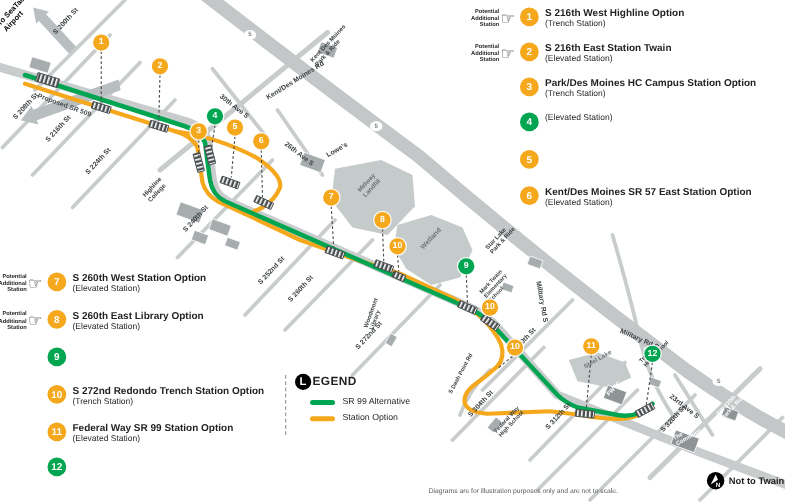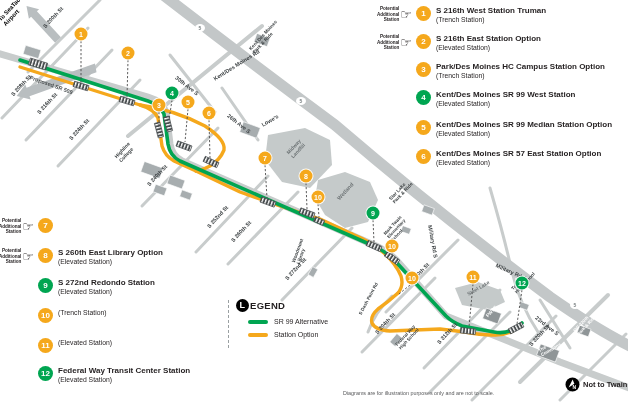--- a/index.html
+++ b/index.html
@@ -238,115 +238,108 @@
 <div style="position:absolute;left:374px;top:4px;width:254px;height:200px;">
   <div class="st-item" style="top:2px;padding-left:42px;">
     <div class="potential" style="left:0;width:38px;">
       <span class="pot-text">Potential
 Additional
 Station</span>
       <span class="hand">☞</span>
     </div>
     <span class="badge yellow">1</span>
     <div>
-          <div class="st-name">S 216th West Station Truman</div>
+          <div class="st-name">S 216th West Highline Option</div>
          <div class="st-type">(Trench Station)</div>
         </div>
   </div>
   <div class="st-item" style="top:30px;padding-left:42px;">
     <div class="potential" style="left:0;width:38px;">
       <span class="pot-text">Potential
 Additional
 Station</span>
       <span class="hand">☞</span>
     </div>
     <span class="badge yellow">2</span>
     <div>
-          <div class="st-name">S 216th East Station Option</div>
+          <div class="st-name">S 216th East Station Twain</div>
          <div class="st-type">(Elevated Station)</div>
         </div>
   </div>
   <div class="st-item" style="top:58px;padding-left:42px;">
     <span class="badge yellow">3</span>
     <div>
           <div class="st-name">Park/Des Moines HC Campus Station Option</div>
          <div class="st-type">(Trench Station)</div>
         </div>
   </div>
   <div class="st-item" style="top:86px;padding-left:42px;">
     <span class="badge green">4</span>
     <div>
-          <div class="st-name">Kent/Des Moines SR 99 West Station</div>
          <div class="st-type">(Elevated Station)</div>
         </div>
   </div>
   <div class="st-item" style="top:116px;padding-left:42px;">
     <span class="badge yellow">5</span>
-    <div>
-          <div class="st-name">Kent/Des Moines SR 99 Median Station Option</div>
-         <div class="st-type">(Elevated Station)</div>
-        </div>
   </div>
   <div class="st-item" style="top:145px;padding-left:42px;">
     <span class="badge yellow">6</span>
     <div>
           <div class="st-name">Kent/Des Moines SR 57 East Station Option</div>
          <div class="st-type">(Elevated Station)</div>
         </div>
   </div>
 </div>
 
 <div style="position:absolute;left:2px;top:212px;width:250px;height:190px;">
   <div class="st-item" style="top:6px;padding-left:36px;">
     <div class="potential" style="left:0;width:32px;">
       <span class="pot-text">Potential
 Additional
 Station</span>
       <span class="hand">☞</span>
     </div>
     <span class="badge yellow">7</span>
+    <div>
+          <div class="st-name">S 260th West Station Option</div>
+         <div class="st-type">(Elevated Station)</div>
+        </div>
   </div>
   <div class="st-item" style="top:36px;padding-left:36px;">
     <div class="potential" style="left:0;width:32px;">
       <span class="pot-text">Potential
 Additional
 Station</span>
       <span class="hand">☞</span>
     </div>
     <span class="badge yellow">8</span>
     <div>
           <div class="st-name">S 260th East Library Option</div>
          <div class="st-type">(Elevated Station)</div>
         </div>
   </div>
   <div class="st-item" style="top:66px;padding-left:36px;">
     <span class="badge green">9</span>
-    <div>
-          <div class="st-name">S 272nd Redondo Station</div>
-         <div class="st-type">(Elevated Station)</div>
-        </div>
   </div>
   <div class="st-item" style="top:96px;padding-left:36px;">
     <span class="badge yellow">10</span>
     <div>
+          <div class="st-name">S 272nd Redondo Trench Station Option</div>
          <div class="st-type">(Trench Station)</div>
         </div>
   </div>
   <div class="st-item" style="top:126px;padding-left:36px;">
     <span class="badge yellow">11</span>
     <div>
+          <div class="st-name">Federal Way SR 99 Station Option</div>
          <div class="st-type">(Elevated Station)</div>
         </div>
   </div>
   <div class="st-item" style="top:154px;padding-left:36px;">
     <span class="badge green">12</span>
-    <div>
-          <div class="st-name">Federal Way Transit Center Station</div>
-         <div class="st-type">(Elevated Station)</div>
-        </div>
   </div>
 </div>
 
 <div class="legend-divider"></div>
 <div class="legend">
   <div class="legend-title">
     <span class="legend-l">L</span>
     <span>EGEND</span>
   </div>
   <div class="legend-row">

